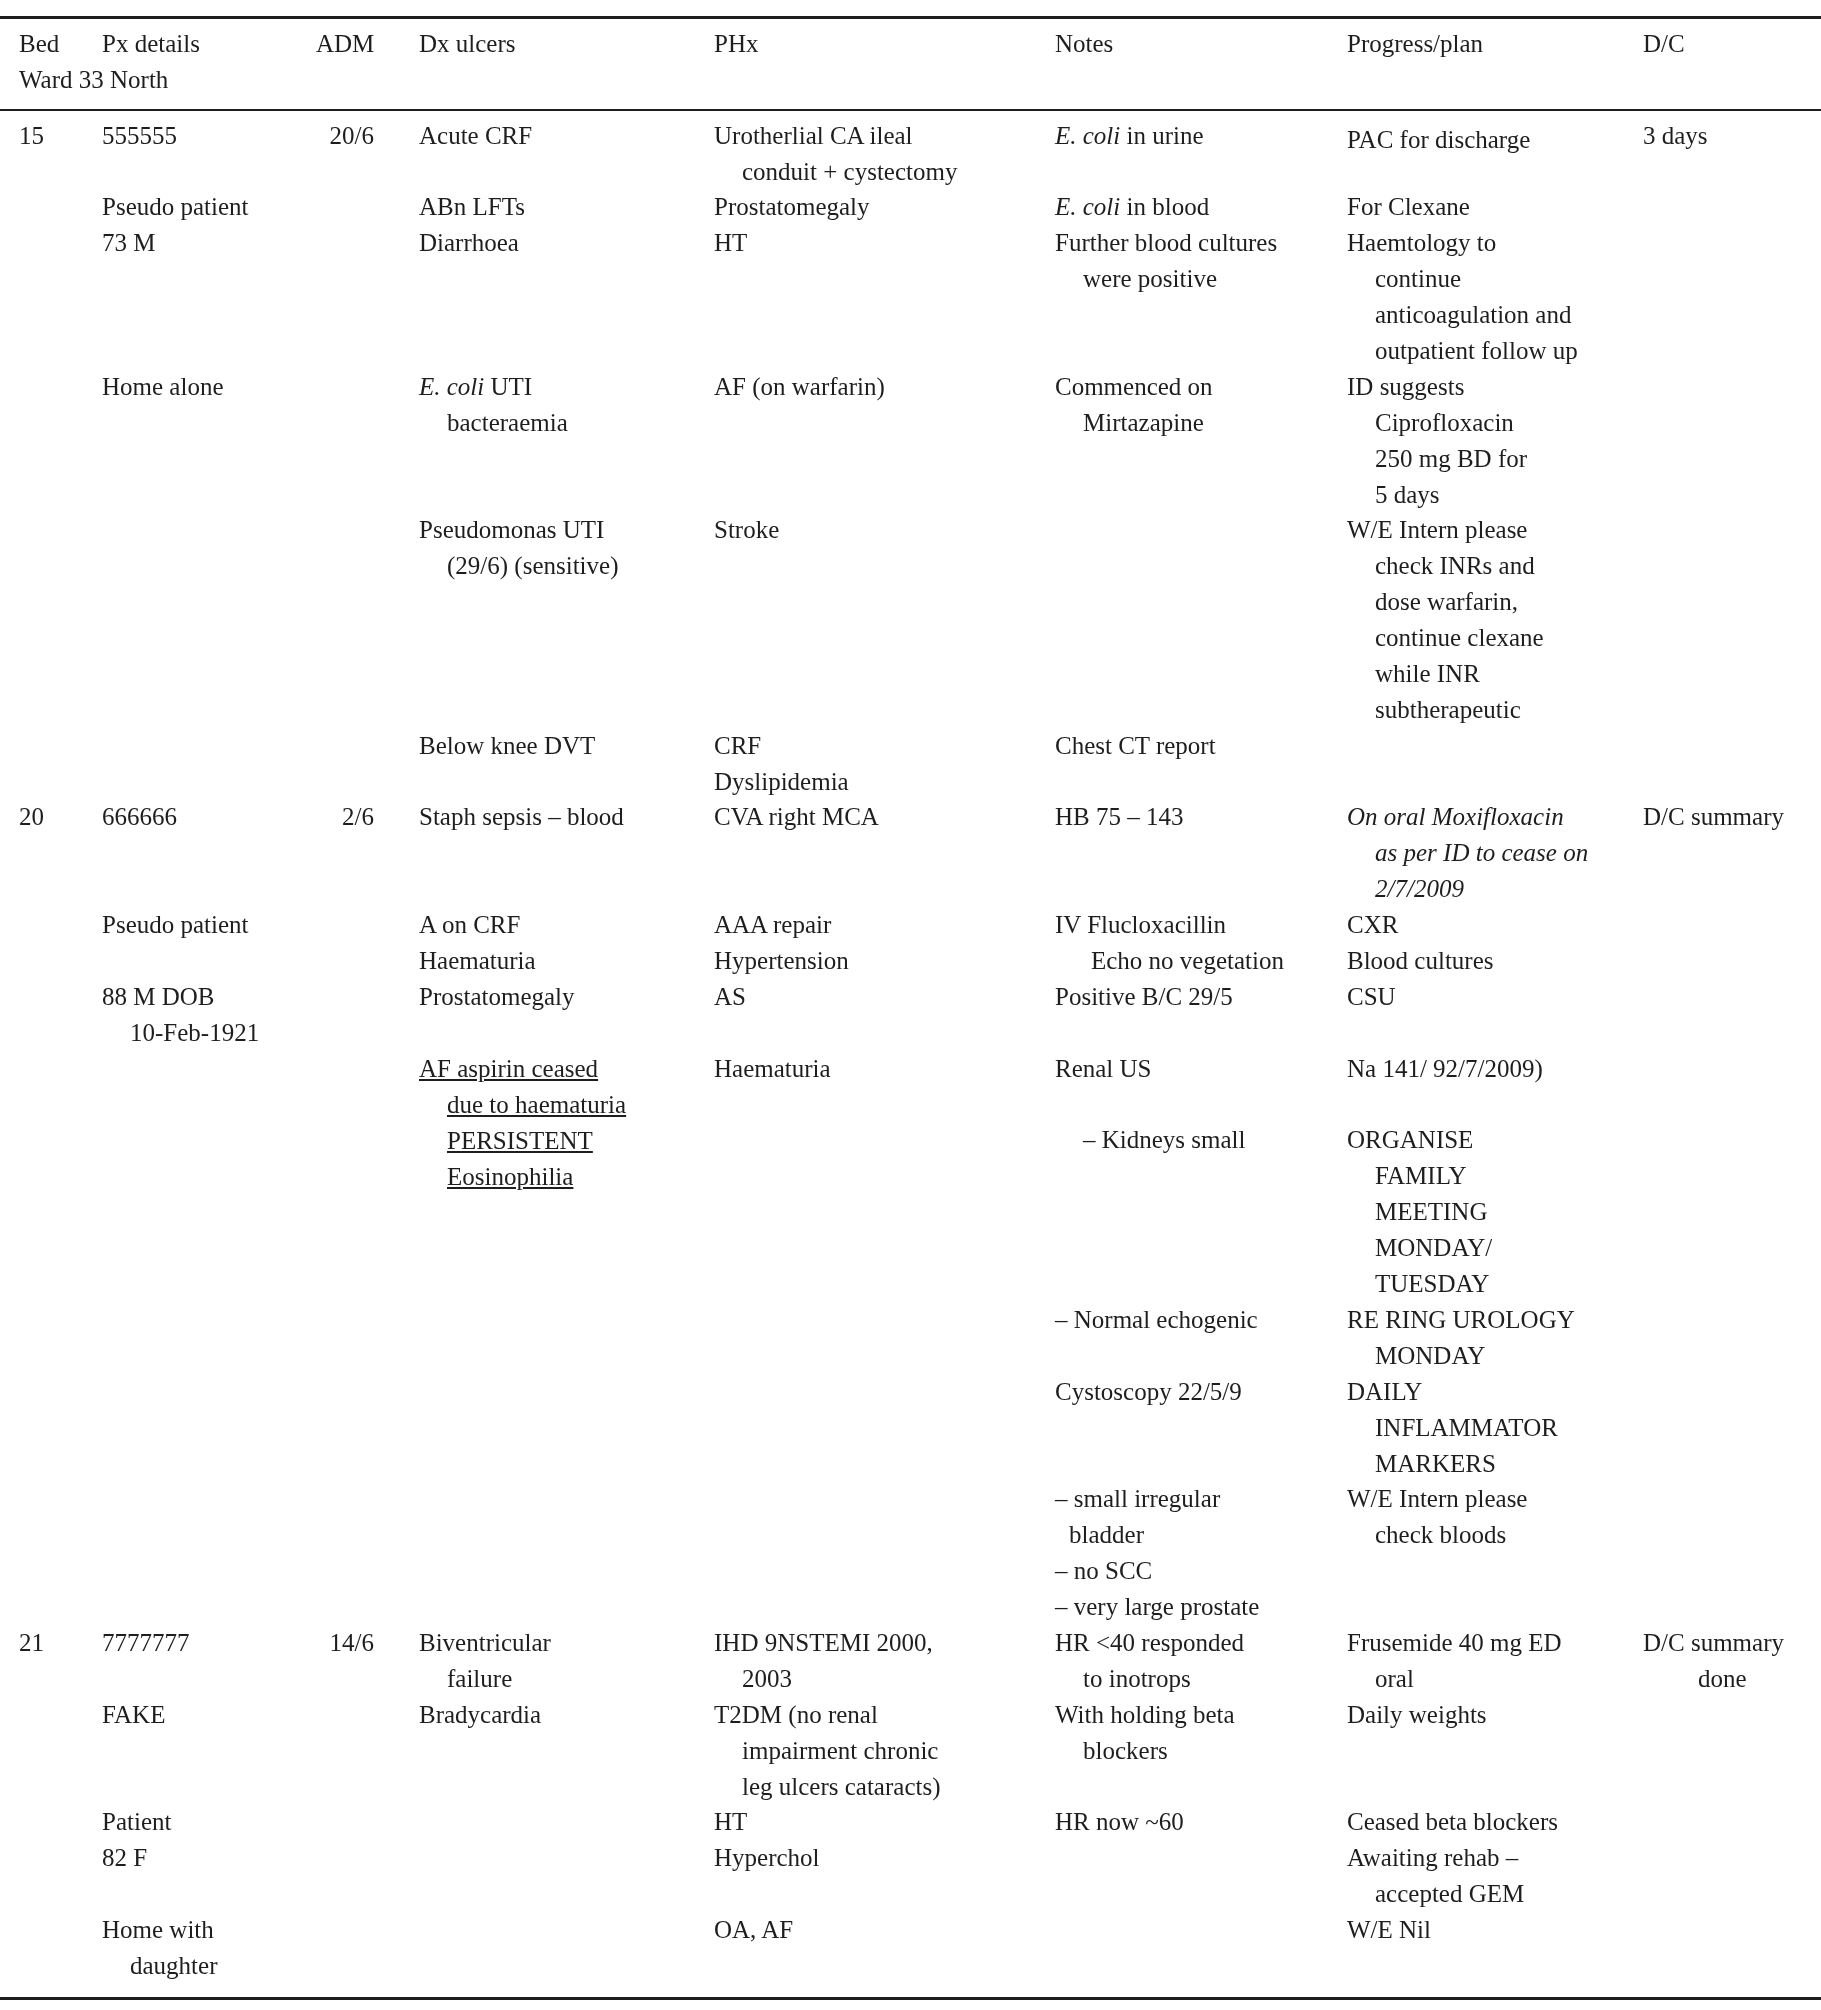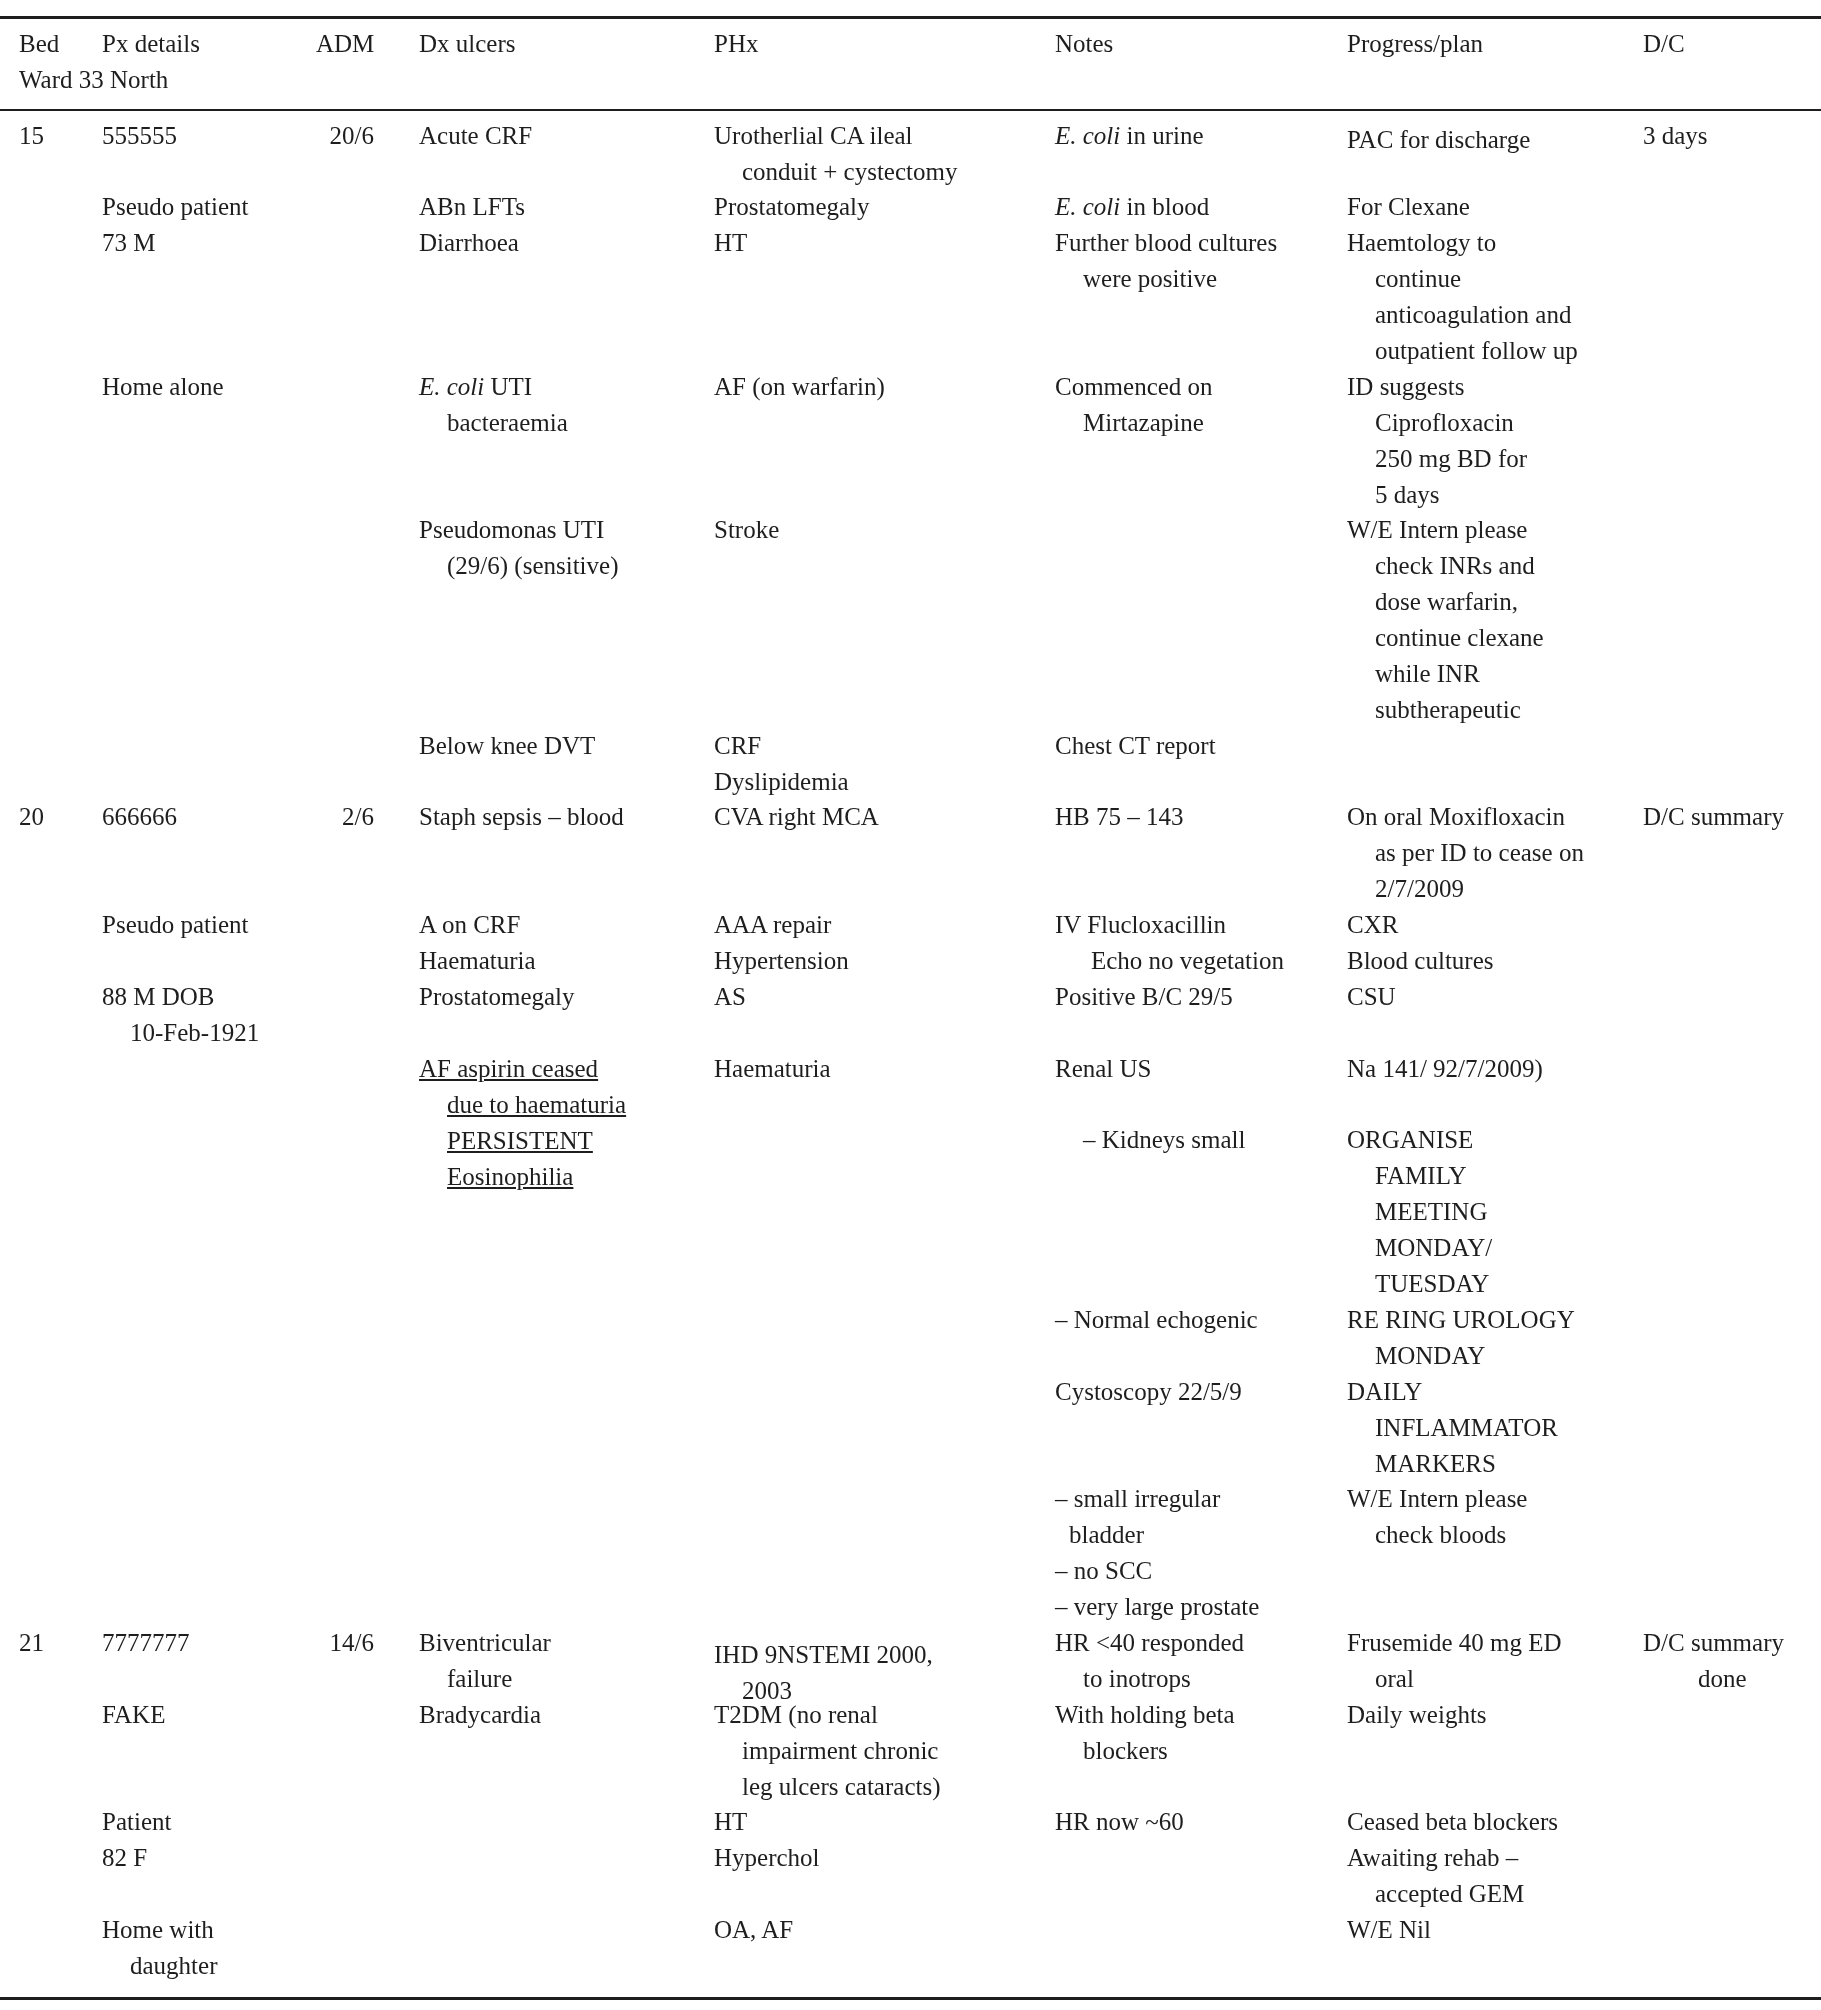--- a/index.html
+++ b/index.html
@@ -163,21 +163,21 @@
       </div>
       <div class="cell" style="top: 799px; left: 419px;">
         <span class="ln">Staph sepsis – blood</span>
       </div>
       <div class="cell" style="top: 799px; left: 714px;">
         <span class="ln">CVA right MCA</span>
       </div>
       <div class="cell" style="top: 799px; left: 1055px;">
         <span class="ln">HB 75 – 143</span>
       </div>
-      <div class="cell" style="top: 799px; left: 1347px;">
+      <div class="cell" style="top: 799px; left: 1347px; font-style: italic;">
         <span class="ln">On oral Moxifloxacin</span>
         <span class="ln cont">as per ID to cease on</span>
         <span class="ln cont">2/7/2009</span>
       </div>
       <div class="cell" style="top: 799px; left: 1643px;">
         <span class="ln">D/C summary</span>
       </div>
       <div class="cell" style="top: 907px; left: 102px;">
         <span class="ln">Pseudo patient</span>
       </div>
@@ -283,21 +283,21 @@
       <div class="cell" style="top: 1625px; left: 102px;">
         <span class="ln">7777777</span>
       </div>
       <div class="cell right" style="top: 1625px; right: 1448px;">
         <span class="ln">14/6</span>
       </div>
       <div class="cell" style="top: 1625px; left: 419px;">
         <span class="ln">Biventricular</span>
         <span class="ln cont">failure</span>
       </div>
-      <div class="cell" style="top: 1625px; left: 714px; margin-top: 12px;">
+      <div class="cell" style="top: 1625px; left: 714px;">
         <span class="ln">IHD 9NSTEMI 2000,</span>
         <span class="ln cont">2003</span>
       </div>
       <div class="cell" style="top: 1625px; left: 1055px;">
         <span class="ln">HR &lt;40 responded</span>
         <span class="ln cont">to inotrops</span>
       </div>
       <div class="cell" style="top: 1625px; left: 1347px;">
         <span class="ln">Frusemide 40 mg ED</span>
         <span class="ln cont">oral</span>

